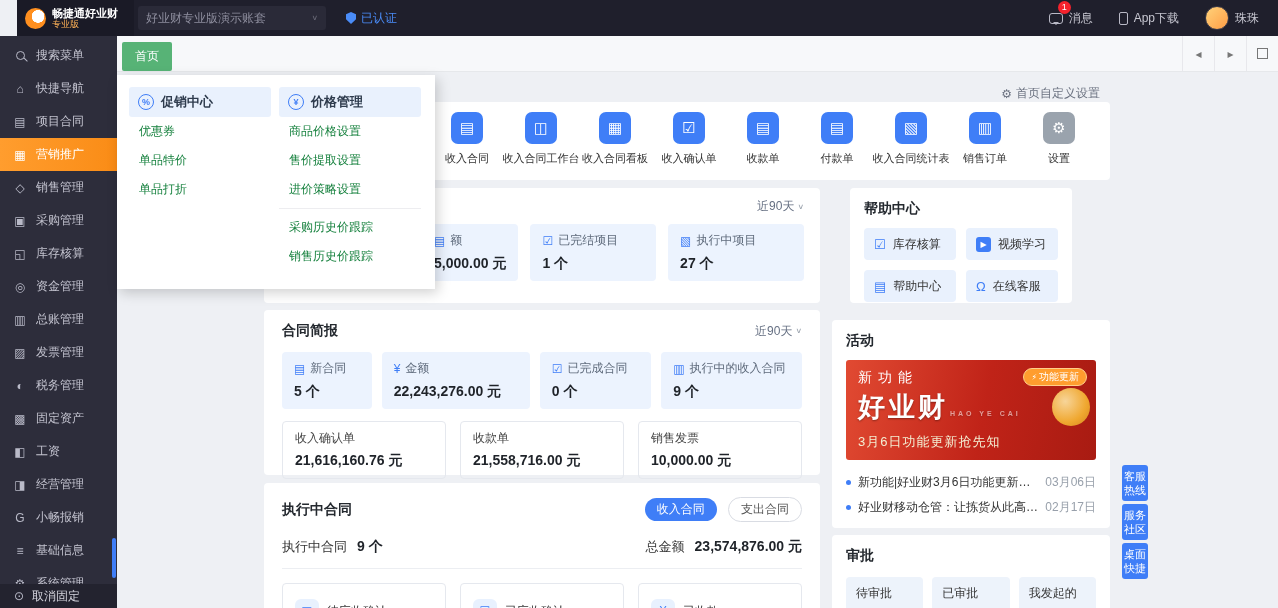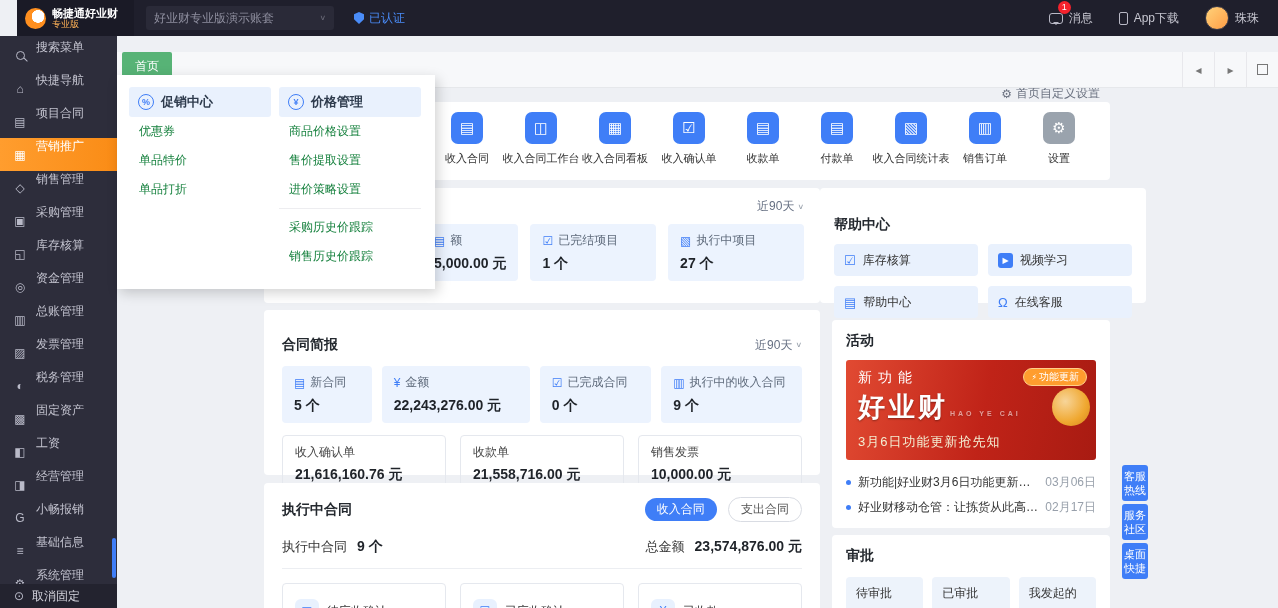--- a/index.html
+++ b/index.html
@@ -8,47 +8,47 @@
   .cur{cursor:pointer}
 
   
   .topbar{position:absolute;left:17px;top:0;width:1278px;height:36px;background:#1f1f2c;display:flex;align-items:center;z-index:50}
   .logo{width:117px;height:36px;display:flex;align-items:center;gap:6px;padding-left:8px;background:#1a1a26;flex:none}
   .logo-mark{width:21px;height:21px;border-radius:50%;flex:none;
     background:radial-gradient(circle at 62% 40%, #ffffff 0 34%, #ff8f1f 36% 100%)}
   .logo-text{display:flex;flex-direction:column}
   .logo-text .l1{color:#fff;font-size:11px;font-weight:bold;line-height:12px;white-space:nowrap}
   .logo-text .l2{color:#ffb257;font-size:9px;line-height:10px}
-  .account{margin-left:12px;width:188px;height:24px;background:#2a2a38;border-radius:3px;display:flex;align-items:center;justify-content:space-between;padding:0 8px;color:#8e8e9e}
+  .account{margin-left:4px;width:188px;height:24px;background:#2a2a38;border-radius:3px;display:flex;align-items:center;justify-content:space-between;padding:0 8px;color:#8e8e9e}
   .chev{font-size:9px;color:#6a6a78;transform:scaleY(.8)}
   .cert{margin-left:20px;display:flex;align-items:center;gap:5px;color:#4a8cf8}
   .tb-shield{width:10px;height:12px;background:#4a8cf8;display:inline-block;
     clip-path:polygon(50% 0,100% 18%,100% 60%,50% 100%,0 60%,0 18%)}
   .topbar-right{margin-left:auto;display:flex;align-items:center;gap:26px;padding-right:36px;color:#c6c6d0}
   .tb-item{display:flex;align-items:center;gap:6px;position:relative}
   .bubble{width:14px;height:11px;border:1px solid #b9b9c6;border-radius:3px;position:relative;display:inline-block}
   .bubble::after{content:"";position:absolute;left:3px;bottom:-5px;border:3px solid transparent;border-top-color:#b9b9c6}
   .badge{position:absolute;top:-9px;left:9px;min-width:13px;height:13px;border-radius:7px;background:#f5222d;color:#fff;font-size:9px;display:flex;align-items:center;justify-content:center;padding:0 3px}
   .phone{width:9px;height:13px;border:1px solid #b9b9c6;border-radius:2px;display:inline-block}
   .avatar{width:24px;height:24px;border-radius:50%;background:linear-gradient(135deg,#ffd27a,#ff9d45);border:1px solid #3a3a48}
 
   
   .sidebar{position:absolute;left:0;top:36px;width:117px;height:572px;background:#2d2d3b;overflow:hidden}
   .side-list{padding-top:3px}
-  .side-item{height:33px;display:flex;gap:9px;padding-left:13px;color:#c3c3cf;white-space:nowrap}
+  .side-item{height:33px;display:flex;align-items:center;gap:9px;padding-left:13px;color:#c3c3cf;white-space:nowrap}
   .si-icon{width:14px;text-align:center;font-size:12px;color:#b9bac8;display:flex;justify-content:center;align-items:center}
   .side-item.active{background:linear-gradient(90deg,#ff9d2e,#fa8c16);color:#fff}
   .side-item.active .si-icon{color:#fff}
   .mag{width:9px;height:9px;border:1.4px solid currentColor;border-radius:50%;position:relative;display:inline-block}
   .mag::after{content:"";position:absolute;width:5px;height:1.4px;background:currentColor;transform:rotate(45deg);right:-4px;bottom:-1px}
   .side-thumb{position:absolute;right:1px;bottom:30px;width:4px;height:40px;background:#3f7ef7;border-radius:2px}
   .pin-bar{position:absolute;left:0;bottom:0;width:117px;height:24px;background:#23232f;display:flex;align-items:center;gap:6px;padding-left:12px;color:#d5d5de}
 
   
-  .tabbar{position:absolute;left:117px;top:52px;width:1161px;height:36px;background:#f7f8fa;border-bottom:1px solid #e6e8eb;display:flex;align-items:flex-start;z-index:10}
+  .tabbar{position:absolute;left:117px;top:36px;width:1161px;height:36px;background:#f7f8fa;border-bottom:1px solid #e6e8eb;display:flex;align-items:flex-end;z-index:10}
   .tab-home{margin-left:5px;height:29px;background:#57b376;color:#fff;display:flex;align-items:center;padding:0 13px;border-radius:2px}
   .tab-controls{margin-left:auto;display:flex;align-items:center;height:100%}
   .tab-arrow{width:32px;height:100%;display:flex;align-items:center;justify-content:center;color:#777;border-left:1px solid #e8e8ec}
   .expand-box{width:11px;height:11px;border:1.5px solid #777;display:inline-block}
 
   
   .content{position:absolute;left:117px;top:72px;width:1161px;height:536px;background:#eef0f4;overflow:hidden}
   .customize{position:absolute;top:13px;right:178px;display:flex;align-items:center;gap:4px;color:#6b7280}
   .card{position:absolute;background:#fff;border-radius:4px}
   .card-head{display:flex;justify-content:space-between;align-items:center}
@@ -67,42 +67,42 @@
   .project-card{left:147px;top:116px;width:556px;height:115px}
   .p-range{position:absolute;top:10px;right:16px}
   .p-stats{position:absolute;left:158px;top:36px;right:16px;display:flex;gap:12px}
   .stat-box{background:#ecf3fe;border-radius:4px;padding:8px 12px}
   .pb1{flex:0 0 96px}.pb2{flex:1}.pb3{flex:1.1}
   .stat-label{display:flex;align-items:center;gap:5px;color:#5f6b7c;white-space:nowrap}
   .stat-icon{color:#3f7ef7;font-size:12px}
   .stat-value{margin-top:6px;color:#1f2329;font-weight:bold;font-size:14px;white-space:nowrap}
 
   
-  .brief-card{left:147px;top:238px;width:556px;height:165px;padding:26px 18px}
+  .brief-card{left:147px;top:238px;width:556px;height:165px;padding:12px 18px}
   .brief-stats{display:flex;gap:10px;margin-top:12px}
   .bs1{flex:.9}.bs2{flex:1.7}.bs3{flex:1.2}.bs4{flex:1.6}
   .brief-boxes{display:flex;gap:14px;margin-top:12px}
   .obox{flex:1;border:1px solid #e5e8ee;border-radius:4px;padding:8px 12px}
   .obox-label{color:#444}
   .obox-value{margin-top:5px;font-weight:bold;font-size:14px;color:#1f2329;white-space:nowrap}
 
   
   .exec-card{left:147px;top:411px;width:556px;height:200px;padding:14px 18px}
   .pill{font-size:12px;padding:3px 12px;border-radius:13px;display:inline-block}
   .pill-income{background:#3f7ef7;color:#fff}
   .pill-expense{background:#fff;border:1px solid #d9dce3;color:#555;margin-left:8px}
   .exec-row{display:flex;justify-content:space-between;align-items:center;margin-top:16px;padding-bottom:12px;border-bottom:1px solid #eceef2;font-size:13px;color:#333}
   .exec-group{display:flex;align-items:center;gap:10px}
   .exec-strong{font-weight:bold;font-size:14px;color:#1f2329}
   .exec-boxes{display:flex;gap:14px;margin-top:14px}
   .ebox{flex:1;border:1px solid #e5e8ee;border-radius:4px;height:56px;display:flex;align-items:center;gap:8px;padding:0 12px}
   .ebox-icon{width:24px;height:24px;border-radius:6px;background:#e8f1fe;color:#3f7ef7;display:flex;align-items:center;justify-content:center;font-size:12px;flex:none}
 
   
-  .help-card{left:703px;top:116px;width:326px;height:115px;padding:28px 14px}
+  .help-card{left:733px;top:116px;width:222px;height:115px;padding:12px 14px}
   .help-grid{display:grid;grid-template-columns:1fr 1fr;gap:10px;margin-top:10px}
   .help-btn{height:32px;background:#e9f1fd;border-radius:4px;display:flex;align-items:center;gap:7px;padding:0 10px;color:#333}
   .hicon{color:#3f7ef7;font-size:13px;display:flex;align-items:center;justify-content:center}
   .hicon.play{background:#3f7ef7;color:#fff;width:15px;height:15px;border-radius:3px;font-size:8px}
 
   
   .activity-card{left:715px;top:248px;width:278px;height:208px;padding:12px 14px}
   .banner{margin-top:10px;height:100px;border-radius:3px;position:relative;overflow:hidden;color:#fff;padding:9px 12px;
     background:linear-gradient(100deg,#e14a32 0%,#c02318 55%,#a81b12 100%)}
   .banner-tag{font-size:14px;letter-spacing:6px}

